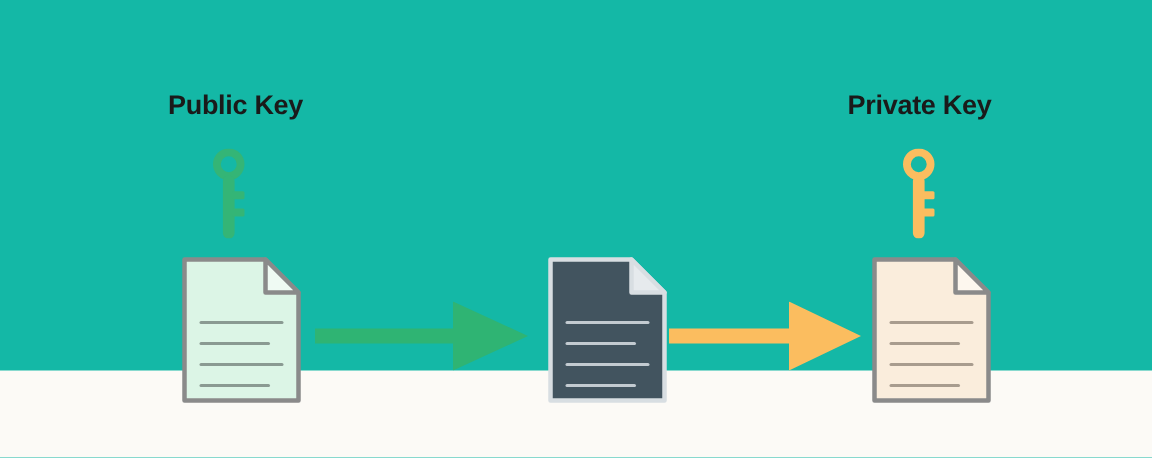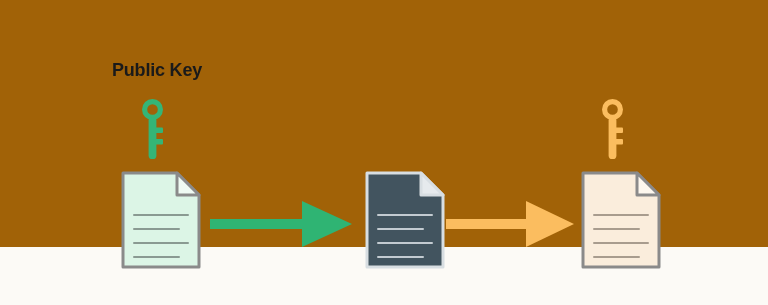--- a/index.html
+++ b/index.html
@@ -10,21 +10,21 @@
     width: 768px;
     height: 305px;
     background: #FCFAF6;
     font-family: "Liberation Sans", sans-serif;
     overflow: hidden;
   }
   #canvas {
     position: relative;
     width: 768px;
     height: 247px;
-    background: #a16207;
+    background: #14b8a6;
   }
   .label {
     position: absolute;
     font-size: 18px;
     font-weight: bold;
     color: #1A1A1A;
     letter-spacing: -0.2px;
     white-space: nowrap;
     text-align: center;
   }
@@ -62,20 +62,21 @@
   .arrow-green  { left: 210px; top: 201px; width: 142px; }
   .arrow-orange { left: 446px; top: 201px; width: 128px; }
 </style>
 </head>
 <body>
 
 <div id="canvas">
 
   <div class="label label-public">Public Key</div>
 
+  <div class="label label-private">Private Key</div>
 
   <div class="key-icon key-public">
     <svg width="24" height="60" viewBox="0 0 24 60" xmlns="http://www.w3.org/2000/svg">
       <g fill="#34B576">
         <path d="M10.5 0 A10.5 10.5 0 0 1 10.5 21 A10.5 10.5 0 0 1 10.5 0 Z
                  M10.5 5.2 A5.3 5.3 0 0 0 10.5 15.8 A5.3 5.3 0 0 0 10.5 5.2 Z" fill-rule="evenodd"></path>
         <rect x="6.6" y="18" width="7.8" height="42" rx="3.6"></rect>
         <rect x="13" y="28.5" width="8" height="5.4" rx="1"></rect>
         <rect x="13" y="40" width="8" height="5.4" rx="1"></rect>
       </g>

